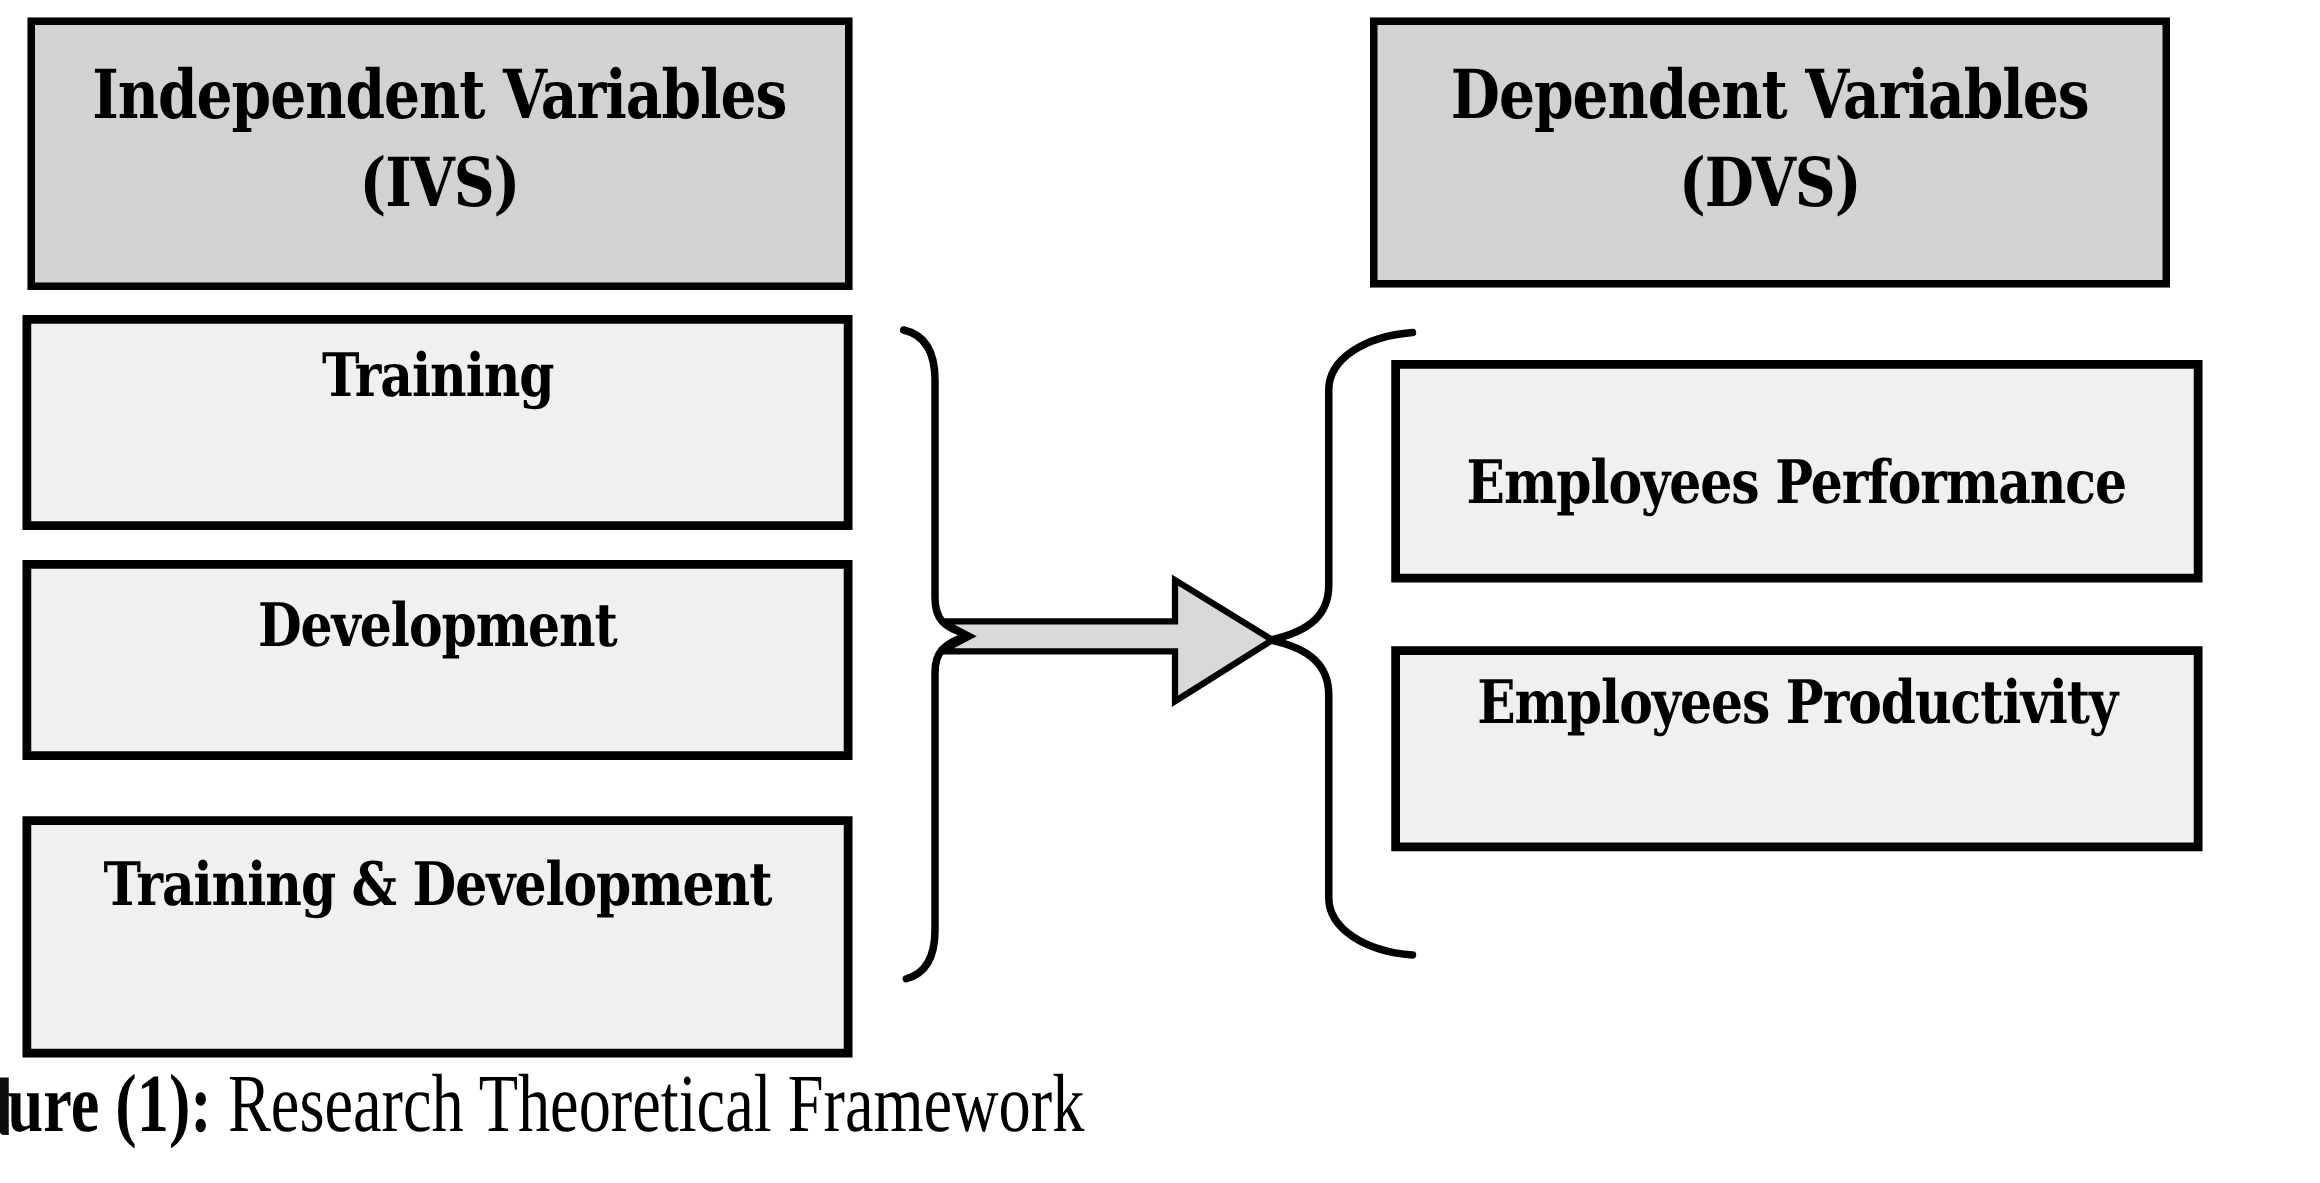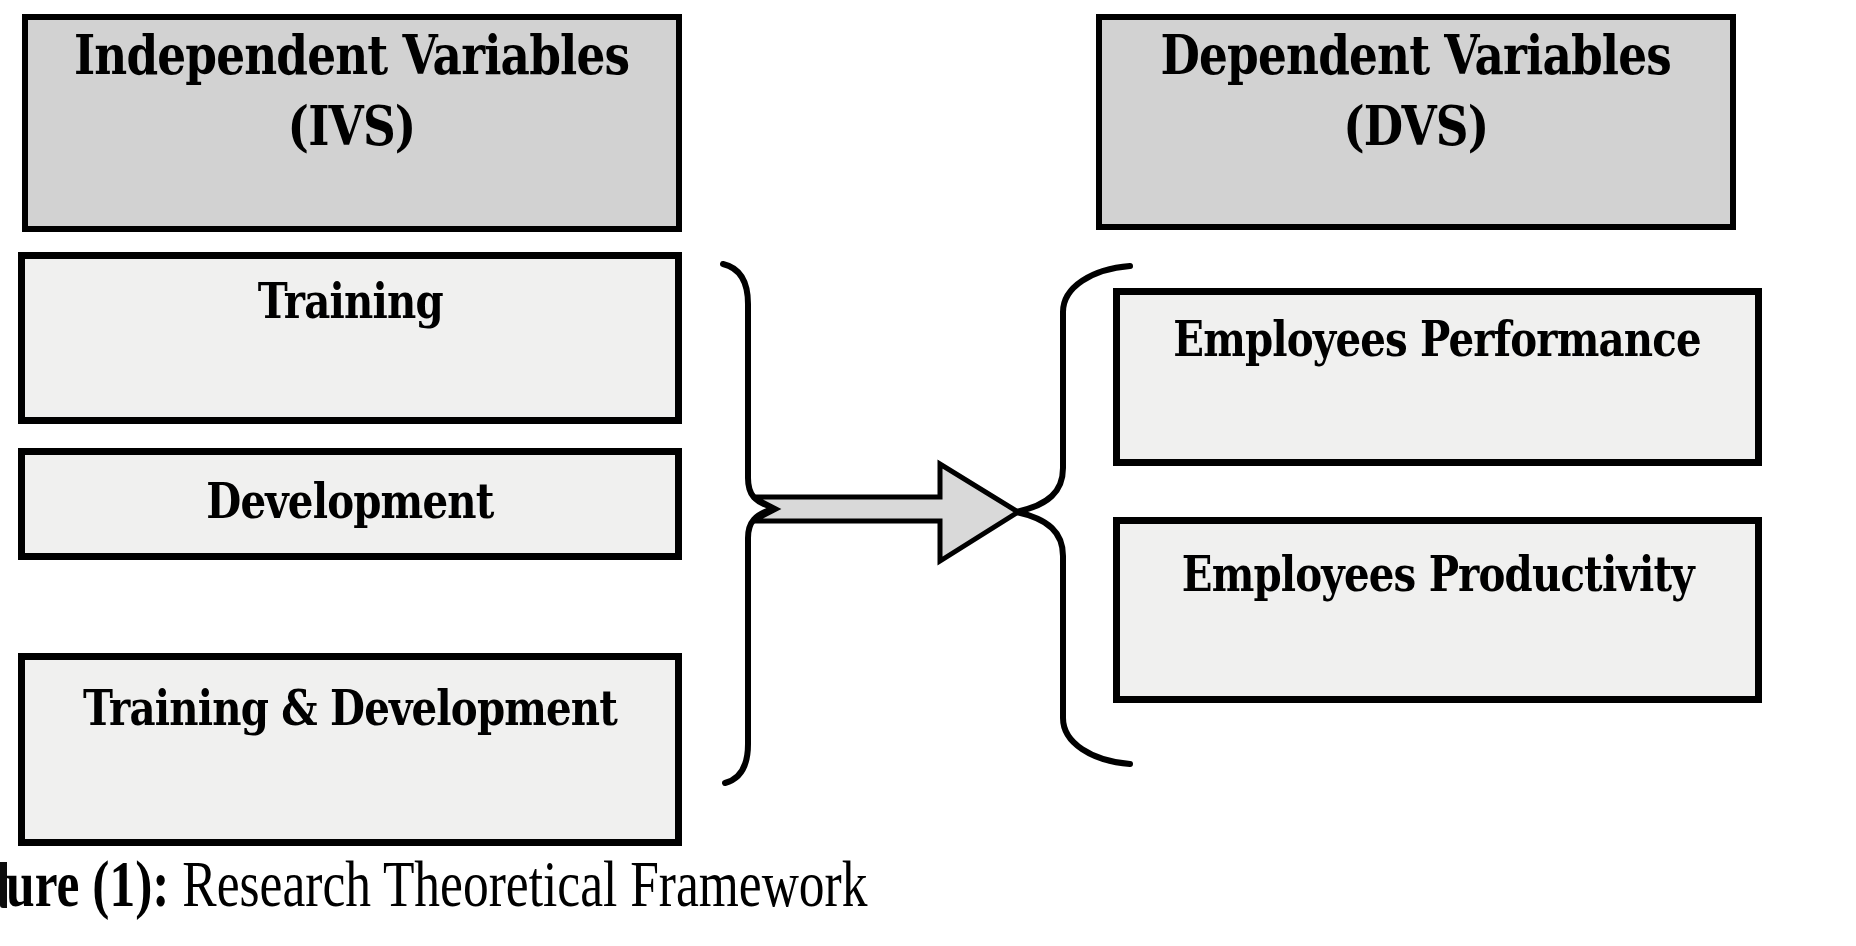--- a/index.html
+++ b/index.html
@@ -24,44 +24,45 @@
     align-items:flex-start;
     text-align:center;
     color:#000;
   }
   .header-box{
     background:var(--header-fill);
     border:6px solid var(--line);
     font-weight:bold;
     font-size:54px;
     line-height:1.32;
+    padding-top:20px;
   }
   .var-box{
     background:var(--box-fill);
     border:7px solid var(--line);
     font-weight:bold;
     font-size:48px;
     line-height:1.1;
   }
   .squish{
     display:inline-block;
     transform:scaleX(0.84);
     transform-origin:center top;
     white-space:nowrap;
     letter-spacing:-1px;
   }
   
   #iv-header{left:22px;top:14px;width:660px;height:218px;}
   #iv-training{left:18px;top:252px;width:664px;height:172px;padding-top:16px;}
-  #iv-development{left:18px;top:448px;width:664px;height:112px;padding-top:20px;}
+  #iv-development{left:18px;top:448px;width:664px;height:160px;padding-top:20px;}
   #iv-tnd{left:18px;top:625px;width:664px;height:193px;padding-top:22px;margin-top:28px;}
   
   #dv-header{left:1096px;top:14px;width:640px;height:216px;}
-  #dv-performance{left:1113px;top:288px;width:649px;height:178px;padding-top:18px;}
-  #dv-productivity{left:1113px;top:517px;width:649px;height:186px;padding-top:24px;text-align:center;}
+  #dv-performance{left:1113px;top:288px;width:649px;height:178px;padding-top:18px;align-items:center;}
+  #dv-productivity{left:1113px;top:517px;width:649px;height:164px;padding-top:12px;text-align:center;}
 
   .overlay{
     position:absolute;left:0;top:0;width:1856px;height:946px;
     pointer-events:none;
   }
   .brace{
     fill:none;
     stroke:var(--line);
     stroke-width:6px;
     stroke-linecap:round;

